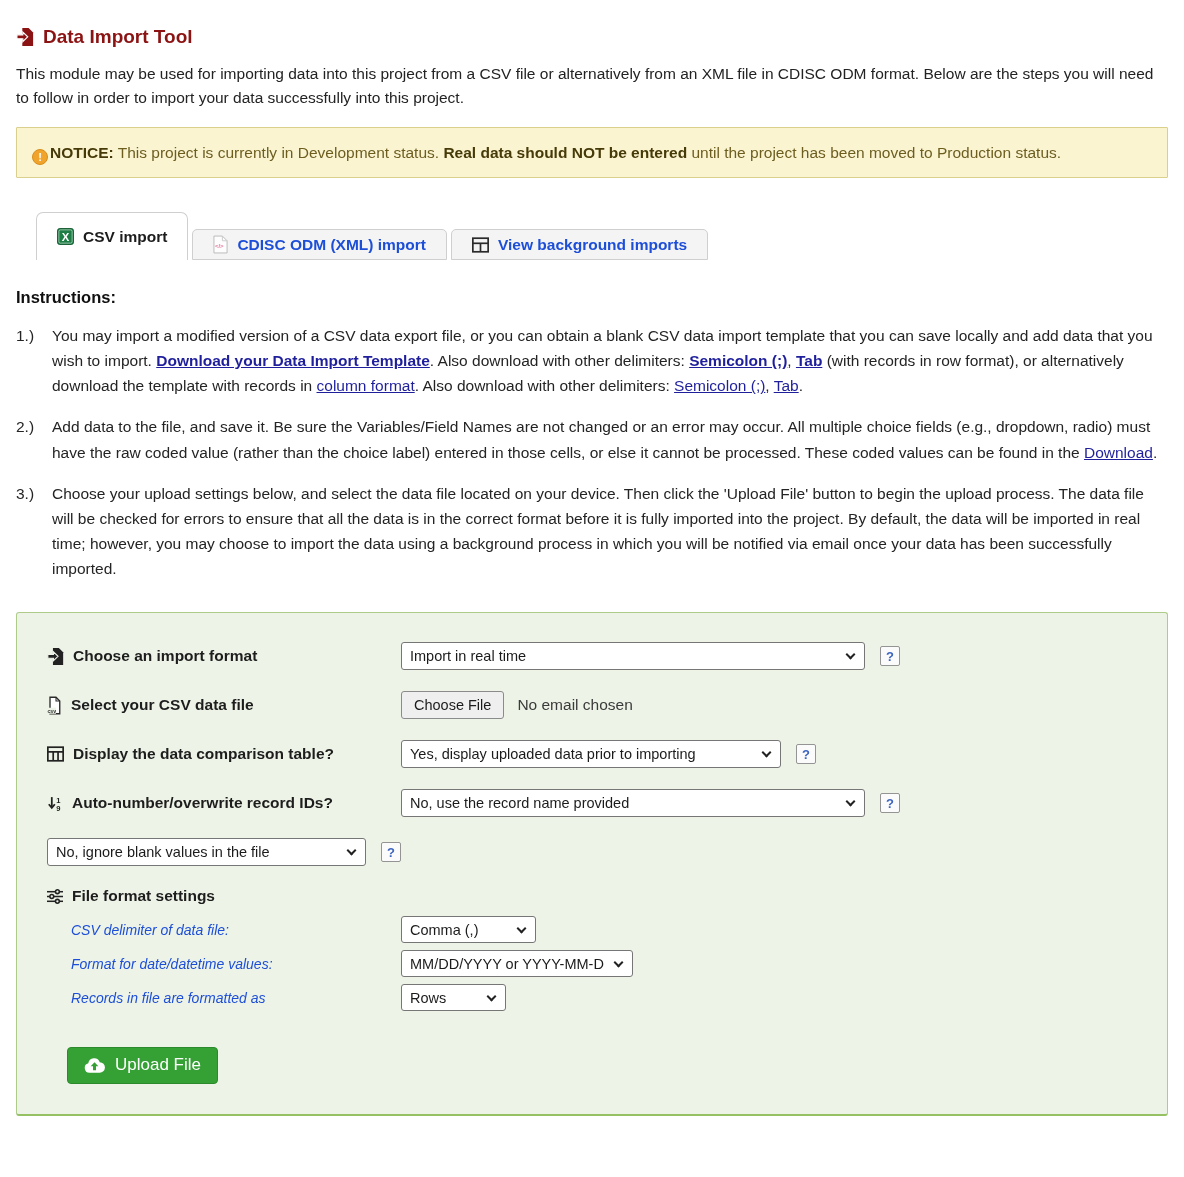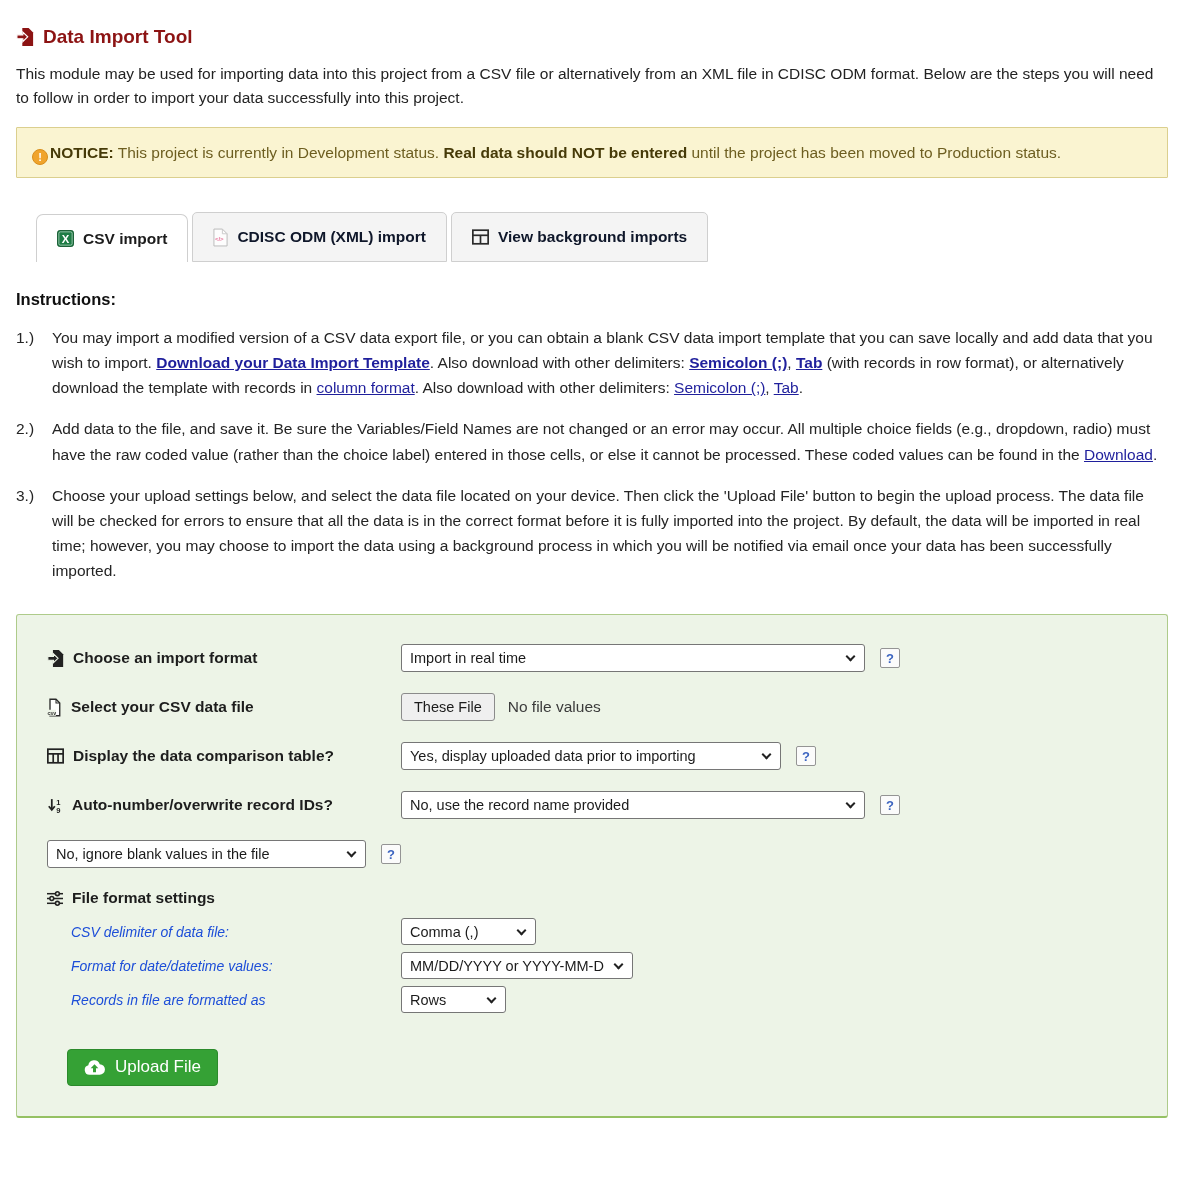--- a/index.html
+++ b/index.html
@@ -17,23 +17,23 @@
   
   .notice { margin-top:17px; border:1px solid #dbcf8e; background:#faf4d1; border-radius:1px;
     padding:12px 15px; font-size:15.5px; line-height:1.62; color:#6d5e20; }
   .notice .bold { font-weight:700; color:#463a08; }
   .warn-icon { display:inline-block; width:16px; height:16px; border-radius:50%;
     background:#f0a42c; border:1px solid #d88e1b; color:#fff; font-weight:700;
     text-align:center; line-height:15px; font-size:11px; margin-right:2px; vertical-align:-3px; }
 
   
   .tabs { display:flex; align-items:flex-end; margin:34px 0 0 20px; gap:4px; }
-  .tab { display:flex; align-items:center; gap:9px; padding:0 20px; height:50px;
+  .tab { display:flex; align-items:center; gap:9px; padding:0 20px; height:31px;
     background:#f4f4f4; border:1px solid #cfcfcf; border-radius:5px 5px 0 0;
-    font-weight:700; font-size:15.5px; color:#0f172a; cursor:pointer; white-space:nowrap; }
+    font-weight:700; font-size:15.5px; color:#1d4ed8; cursor:pointer; white-space:nowrap; }
   .tab.active { background:#fff; height:48px; border-bottom:none; border-radius:7px 7px 0 0; color:#1c1c1c; }
 
   
   .instructions-h { font-size:16.5px; font-weight:700; margin:28px 0 0; color:#101010; }
   .step { display:flex; margin-top:16px; font-size:15.5px; line-height:1.62; color:#242424; }
   .step .num { flex:none; width:36px; }
   .step .body { flex:1; padding-right:4px; }
   a { color:#1f1f9c; text-decoration:underline; cursor:pointer; }
   a.b { font-weight:700; }
 
@@ -159,22 +159,22 @@
       <div class="flabel">
         <svg width="15" height="19" viewBox="0 0 20 24">
           <path d="M4 1h8l5 5v17H4z" fill="#ffffff" stroke="#2b2b2b" stroke-width="1.8"></path>
           <path d="M12 1v5h5" fill="none" stroke="#2b2b2b" stroke-width="1.4"></path>
           <rect x="0" y="15" width="12" height="8" fill="#edf4e7"></rect>
           <text x="0.5" y="22" font-size="7" font-weight="bold" fill="#2b2b2b" font-family="Liberation Sans, sans-serif">csv</text>
         </svg>
         <span>Select your CSV data file</span>
       </div>
       <div class="fctrl">
-        <button class="file-btn">These File</button>
-        <span class="file-status">No file values</span>
+        <button class="file-btn">Choose File</button>
+        <span class="file-status">No email chosen</span>
       </div>
     </div>
 
     
     <div class="frow">
       <div class="flabel">
         <svg width="17" height="16" viewBox="0 0 20 18">
           <rect x="1" y="1" width="18" height="16" fill="none" stroke="#222222" stroke-width="2"></rect>
           <line x1="1" y1="6.5" x2="19" y2="6.5" stroke="#222222" stroke-width="2"></line>
           <line x1="7.3" y1="6.5" x2="7.3" y2="17" stroke="#222222" stroke-width="2"></line>

